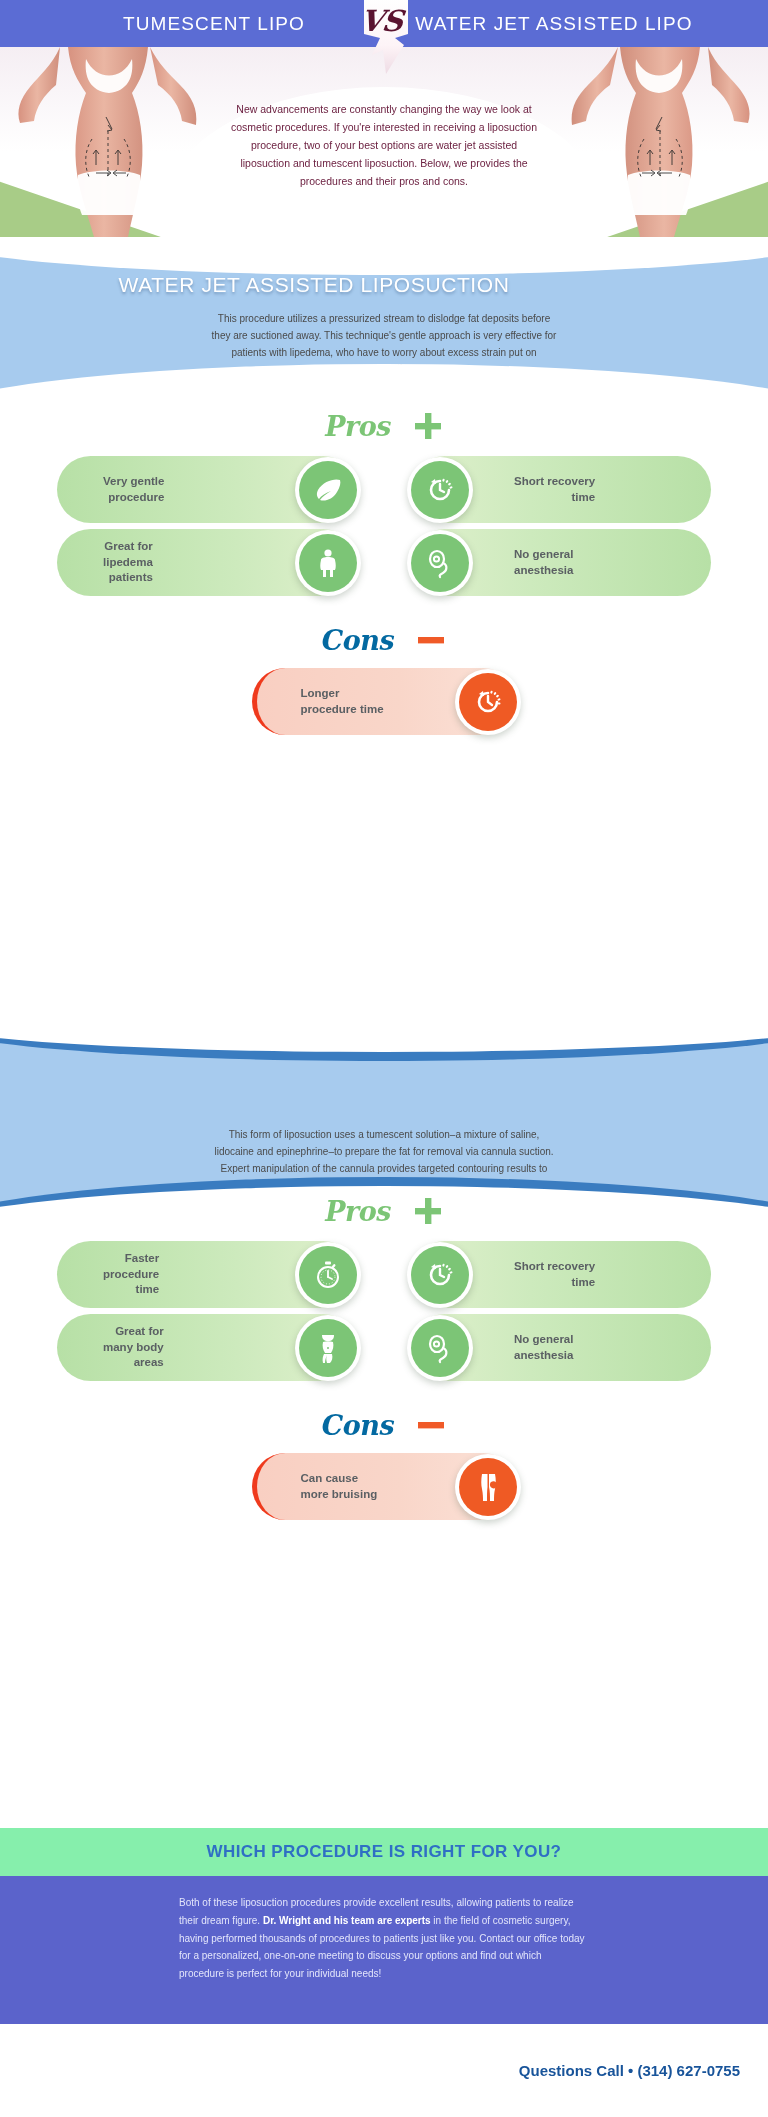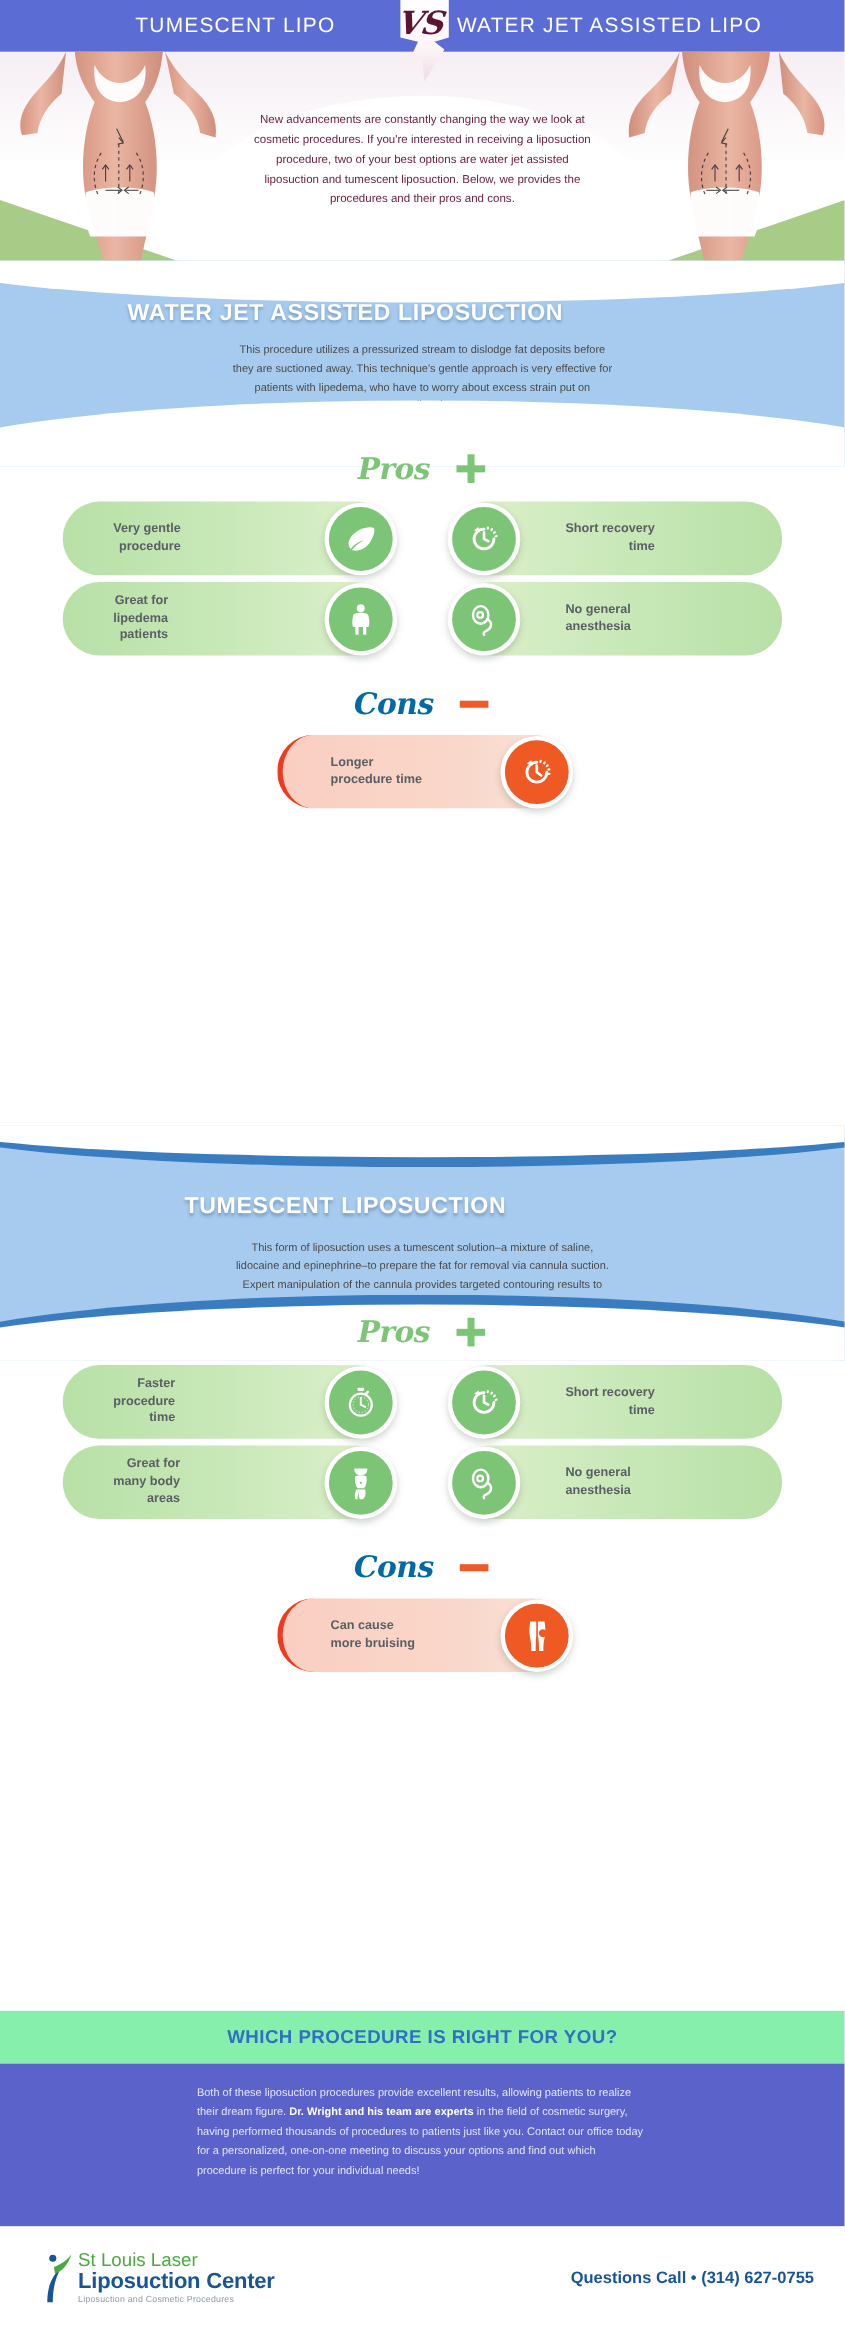--- a/index.html
+++ b/index.html
@@ -121,21 +121,21 @@
     width: 120%; height: 80px;
     background: #ffffff;
     border-radius: 0 0 50% 50%;
   }
   .blue-sec.s2 .blue-top-curve { background:#ffffff; border-bottom: 9px solid #3a7cc0; }
   .sec-title {
     position: absolute;
     left: 0; width: 628px;
     text-align: center;
     color: #ffffff;
-    font-weight: bold;
+    font-weight: normal;
     font-size: 21px;
     letter-spacing: 0.6px;
     text-shadow: 0 2px 3px rgba(60,90,130,.45);
   }
   .blue-sec.s1 .sec-title { top: 36px; }
   .blue-sec.s2 .sec-title { top: 62px; }
   .sec-body {
     position: absolute;
     left: 50%; margin-left: -175px;
     width: 350px;
@@ -497,21 +497,20 @@
               </g>
             </svg>
           </div>
         </div>
       </div>
     </div>
   </div>
 
   <div class="blue-sec s2">
     <div class="blue-top-curve"></div>
-    <div class="sec-title">TUMESCENT LIPOSUCTION</div>
     <div class="sec-body">This form of liposuction uses a tumescent solution–a mixture of saline, lidocaine and epinephrine–to prepare the fat for removal via cannula suction. Expert manipulation of the cannula provides targeted contouring results to patients.</div>
     <div class="white-rise"></div>
   </div>
 
   <div class="pc-block b2">
 
     <div class="head-row">
       <span class="script-word pros">Pros</span>
       <svg class="sign" width="30" height="30" viewBox="0 0 30 30">
         <rect x="12" y="2" width="6.4" height="26" fill="#7cc576"></rect>
@@ -610,28 +609,16 @@
 
   <div class="cta-title-bar">
     <div class="cta-title">WHICH PROCEDURE IS RIGHT FOR YOU?</div>
   </div>
   <div class="cta-body-bar"></div>
   <div class="cta-paragraph">
     <span>Both of these liposuction procedures provide excellent results, allowing patients to realize their dream figure. </span><b>Dr. Wright and his team are experts</b><span> in the field of cosmetic surgery, having performed thousands of procedures to patients just like you. Contact our office today for a personalized, one-on-one meeting to discuss your options and find out which procedure is perfect for your individual needs!</span>
   </div>
 
   <div class="footer">
-    <div class="logo-wrap">
-      <svg class="logo-mark" viewBox="0 0 26 48">
-        <circle cx="8" cy="6" r="3.2" fill="#18549a"></circle>
-        <path d="M3 46 C3 32 7 22 16 14 C10 24 8 34 8 46 Z" fill="#18549a"></path>
-        <path d="M9 14 C16 11 22 7 25 2 C22 12 16 18 10 20 Z" fill="#4ba93f"></path>
-      </svg>
-      <div class="logo-text">
-        <div class="logo-l1">St Louis Laser</div>
-        <div class="logo-l2">Liposuction Center</div>
-        <div class="logo-l3">Liposuction  and Cosmetic Procedures</div>
-      </div>
-    </div>
     <div class="call-block">Questions Call  •  (314) 627-0755</div>
   </div>
 
 </div>
 
 </body></html>

